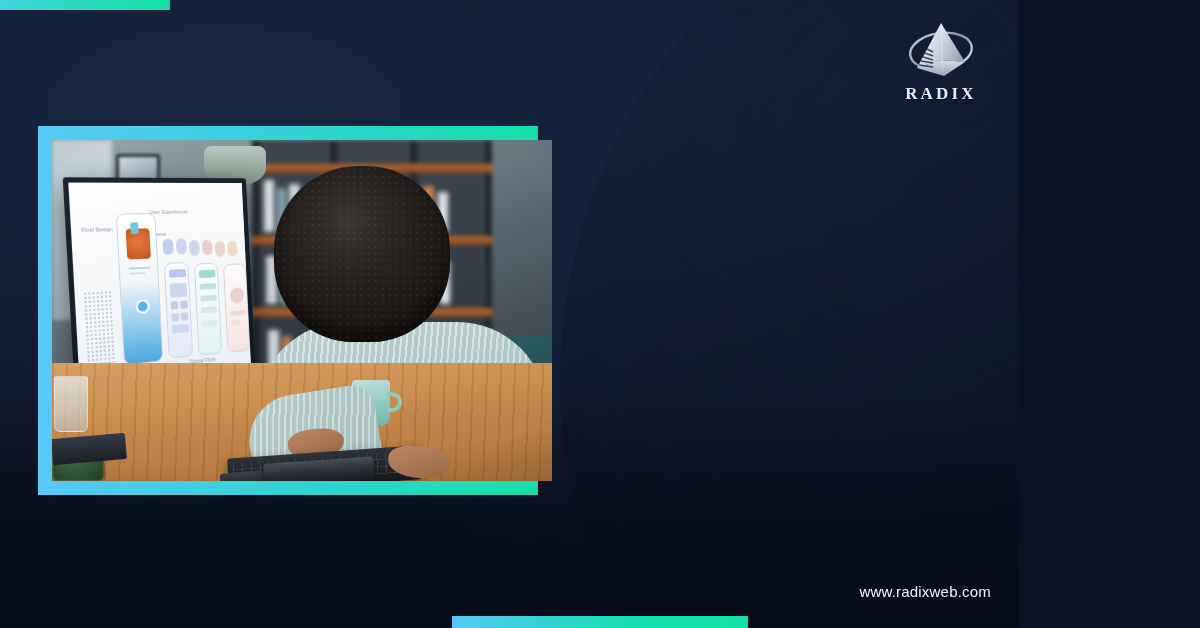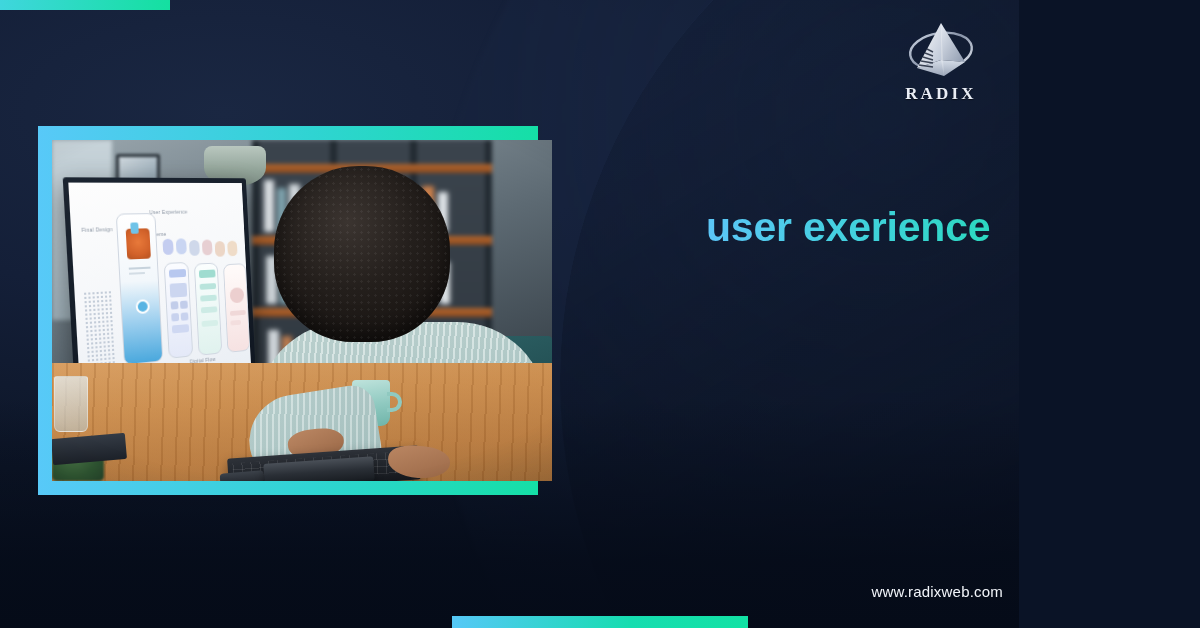--- a/index.html
+++ b/index.html
@@ -358,21 +358,21 @@
     white-space:nowrap;
     background:linear-gradient(90deg,#5cc6f7 0%,#3dd3d8 42%,#16dfa2 100%);
     -webkit-background-clip:text;
     background-clip:text;
     -webkit-text-fill-color:transparent;
     color:transparent;
   }
 
   
   .url {
-    position:absolute; right:16px; bottom:28px;
+    position:absolute; right:28px; bottom:28px;
     font-size:15px;
     letter-spacing:0.2px;
     color:#f2f5fa;
   }
 </style>
 </head>
 <body>
 
 <div class="banner">
 
@@ -557,18 +557,17 @@
         <div class="ph-hand b"></div>
         <div class="ph-glasses-prop"></div>
         <div class="ph-phone-prop"></div>
 
         <div class="ph-vignette"></div>
       </div>
     </div>
   </div>
 
   <div class="headline">
-    <span class="hl-accent">user exerience</span>
   </div>
 
   <div class="url">www.radixweb.com</div>
 
 </div>
 
 </body></html>

